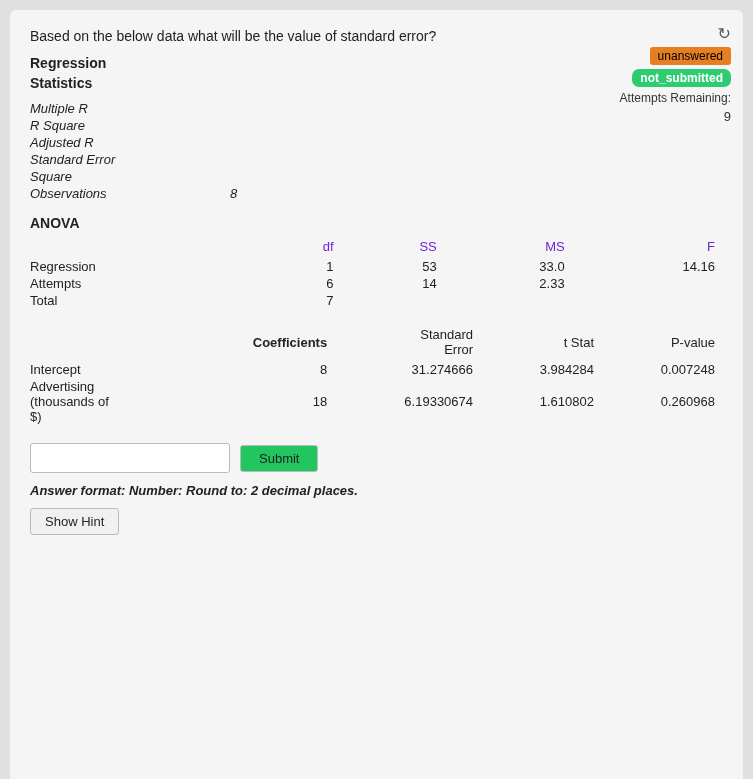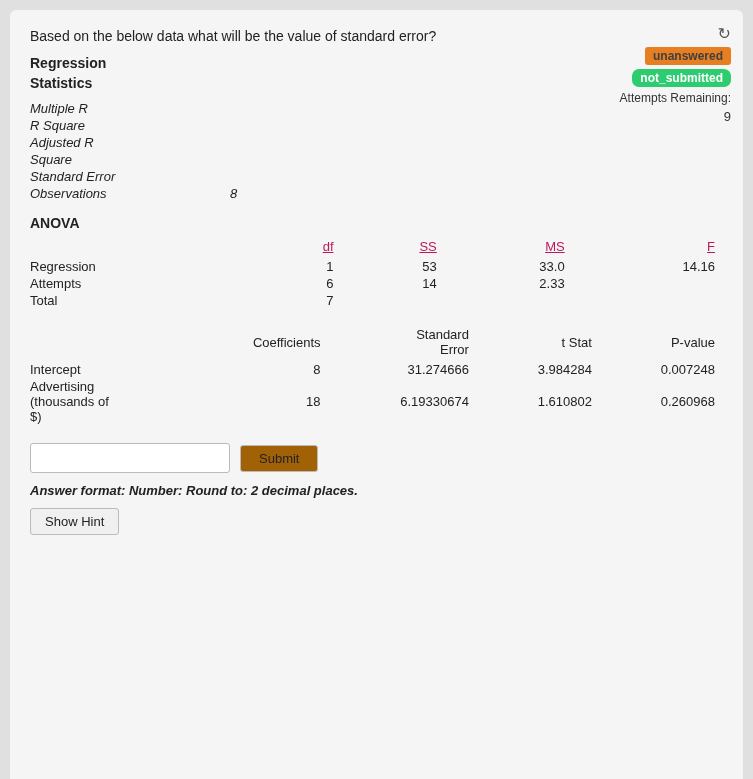--- a/index.html
+++ b/index.html
@@ -29,23 +29,23 @@
       align-items: flex-end;
       gap: 4px;
     }
     .badge-refresh {
       color: #555;
       font-size: 16px;
       cursor: pointer;
     }
     .badge-unanswered {
       background: #e67e22;
-      color: #404040;
+      color: #000000;
       font-size: 12px;
-      font-weight: bold;
+      font-weight: normal;
       padding: 2px 8px;
       border-radius: 3px;
     }
     .badge-not-submitted {
       background: #2ecc71;
       color: white;
       font-size: 12px;
       font-weight: bold;
       padding: 2px 8px;
       border-radius: 7px;
@@ -102,25 +102,24 @@
       margin-bottom: 6px;
       margin-top: 10px;
     }
     .anova-table {
       width: 100%;
       border-collapse: collapse;
       margin-bottom: 16px;
     }
     .anova-table th {
       font-size: 13px;
-      color: #be185d;
+      color: #6d28d9;
       text-align: right;
       padding: 2px 8px 4px 8px;
       font-weight: normal;
-      text-decoration: underline;
     }
     .anova-table th:first-child {
       text-align: left;
       padding-left: 0;
     }
     .anova-table td {
       font-size: 13px;
       color: #222;
       text-align: right;
       padding: 1px 8px;
@@ -132,21 +131,21 @@
     .coeff-table {
       width: 100%;
       border-collapse: collapse;
       margin-bottom: 18px;
     }
     .coeff-table th {
       font-size: 13px;
       color: #222;
       text-align: right;
       padding: 2px 8px 4px 8px;
-      font-weight: normal;
+      font-weight: bold;
     }
     .coeff-table th:first-child {
       text-align: left;
       padding-left: 0;
       font-weight: bold;
     }
     .coeff-table td {
       font-size: 13px;
       color: #222;
       text-align: right;
@@ -166,21 +165,21 @@
     .answer-input {
       border: 1px solid #bbb;
       background: white;
       height: 30px;
       width: 200px;
       padding: 4px 8px;
       font-size: 13px;
       border-radius: 3px;
     }
     .submit-btn {
-      background: #a16207;
+      background: #22c55e;
       border: 1px solid #bbb;
       padding: 5px 18px;
       font-size: 13px;
       border-radius: 3px;
       cursor: pointer;
       color: #222;
     }
     .answer-format {
       font-size: 13px;
       color: #222;
@@ -228,24 +227,24 @@
     <div class="stats-row">
       <span class="stats-label">Multiple R</span>
     </div>
     <div class="stats-row">
       <span class="stats-label">R Square</span>
     </div>
     <div class="stats-row">
       <span class="stats-label">Adjusted R</span>
     </div>
     <div class="stats-row">
+      <span class="stats-label">Standard Error</span>
+    </div>
+    <div class="stats-row">
       <span class="stats-label">Square</span>
-    </div>
-    <div class="stats-row">
-      <span class="stats-label">Standard Error</span>
     </div>
     <div class="stats-row">
       <span class="stats-label">Observations</span>
       <span class="stats-value">8</span>
     </div>
   </div>
 
   
   <div class="anova-title">ANOVA</div>
   <table class="anova-table">

